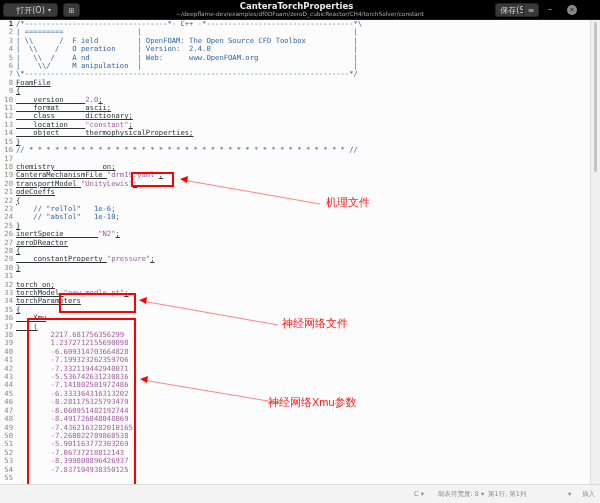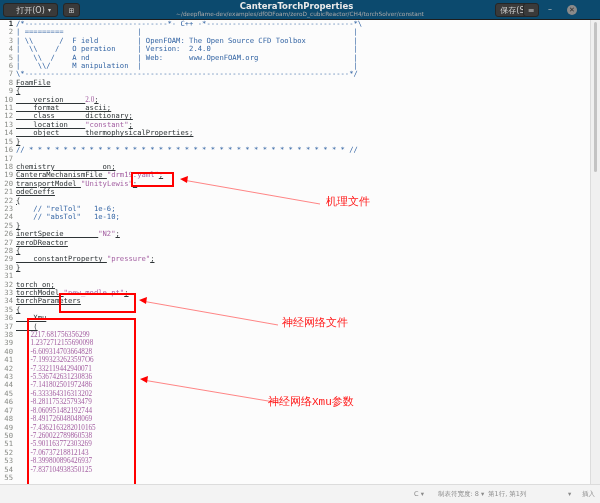--- a/index.html
+++ b/index.html
@@ -1,36 +1,36 @@
 <!DOCTYPE html>
 <html><head>
 <meta charset="utf-8">
 <style>
   html, body { margin:0; padding:0; }
   body { width:600px; height:503px; overflow:hidden; background:#fbfbfb; font-family:"DejaVu Sans", sans-serif; position:relative; }
-  .titlebar { position:absolute; left:0; top:0; width:600px; height:19px; background:#0c4a6e; border-bottom:1px solid #1d1d1d; }
+  .titlebar { position:absolute; left:0; top:0; width:600px; height:19px; background:#000000; border-bottom:1px solid #1d1d1d; }
   .tb-btn { position:absolute; top:3px; height:14px; background:#3a3a3a; border:1px solid #262626; border-radius:3px; color:#cfcfcf; font-size:8px; line-height:14px; text-align:center; box-sizing:border-box; }
   .title { position:absolute; left:0; width:593px; top:1px; text-align:center; color:#eaeaea; font-weight:bold; font-size:8.5px; line-height:10px; }
   .subtitle { position:absolute; left:0; width:600px; top:10px; text-align:center; color:#a8a8a8; font-size:5.8px; line-height:8px; }
   .win-ctl { position:absolute; top:4px; color:#bdbdbd; font-size:8px; line-height:11px; }
   .close-btn { position:absolute; top:5px; left:567px; width:10px; height:10px; border-radius:50%; background:#8a8a8a; color:#2f2f2f; font-size:7px; line-height:10px; text-align:center; }
   .editor { position:absolute; left:0; top:20px; width:590px; height:464px; background:#fcfcfc; overflow:hidden; }
   .code { position:absolute; left:0; top:0; font-family:"DejaVu Sans Mono", monospace; font-size:7.2px; line-height:8.4px; white-space:pre; color:#2e3436; }
   .ln { display:inline-block; width:13px; text-align:right; color:#888a85; margin-right:3px; }
   .ln.cur { color:#2e3436; font-weight:bold; }
   .cm { color:#3465a4; }
   .str { color:#a35ea1; }
-  .num { color:#a35ea1;font-family:Liberation Serif, serif; }
+  .num { color:#a35ea1; }
   .kw { color:#2e3436;text-decoration:underline; }
   .scrollbar { position:absolute; left:590px; top:20px; width:10px; height:464px; background:#f0f0f0; border-left:1px solid #dcdcdc; }
   .scroll-thumb { position:absolute; left:3px; top:2px; width:3px; height:150px; background:#c3c3c3; border-radius:2px; }
   .statusbar { position:absolute; left:0; top:484px; width:600px; height:19px; background:#f3f3f3; border-top:1px solid #dcdcdc; color:#8b8b8b; font-size:6.5px; line-height:19px; }
   .sb-item { position:absolute; top:0; }
   .annot-box { position:absolute; border:2px solid #ff0000; box-sizing:border-box; }
-  .annot-label { position:absolute; color:#ff1a1a; font-size:11px; line-height:13px; font-family:Liberation Mono, monospace; }
+  .annot-label { position:absolute; color:#ff1a1a; font-size:11px; line-height:13px; font-family:Liberation Sans, sans-serif; }
   svg.arrows { position:absolute; left:0; top:0; width:600px; height:503px; pointer-events:none; }
 </style>
 </head>
 <body>
 
 <div class="titlebar">
   <div class="tb-btn" style="left:3px;width:55px;"><span>打开(O)</span></div>
   <div class="tb-btn" style="left:40px;width:19px;border:none;background:transparent;"><span style="font-size:6px;">▾</span></div>
   <div class="tb-btn" style="left:63px;width:17px;"><span style="font-size:7px;">⊞</span></div>
   <div class="title">CanteraTorchProperties</div>

